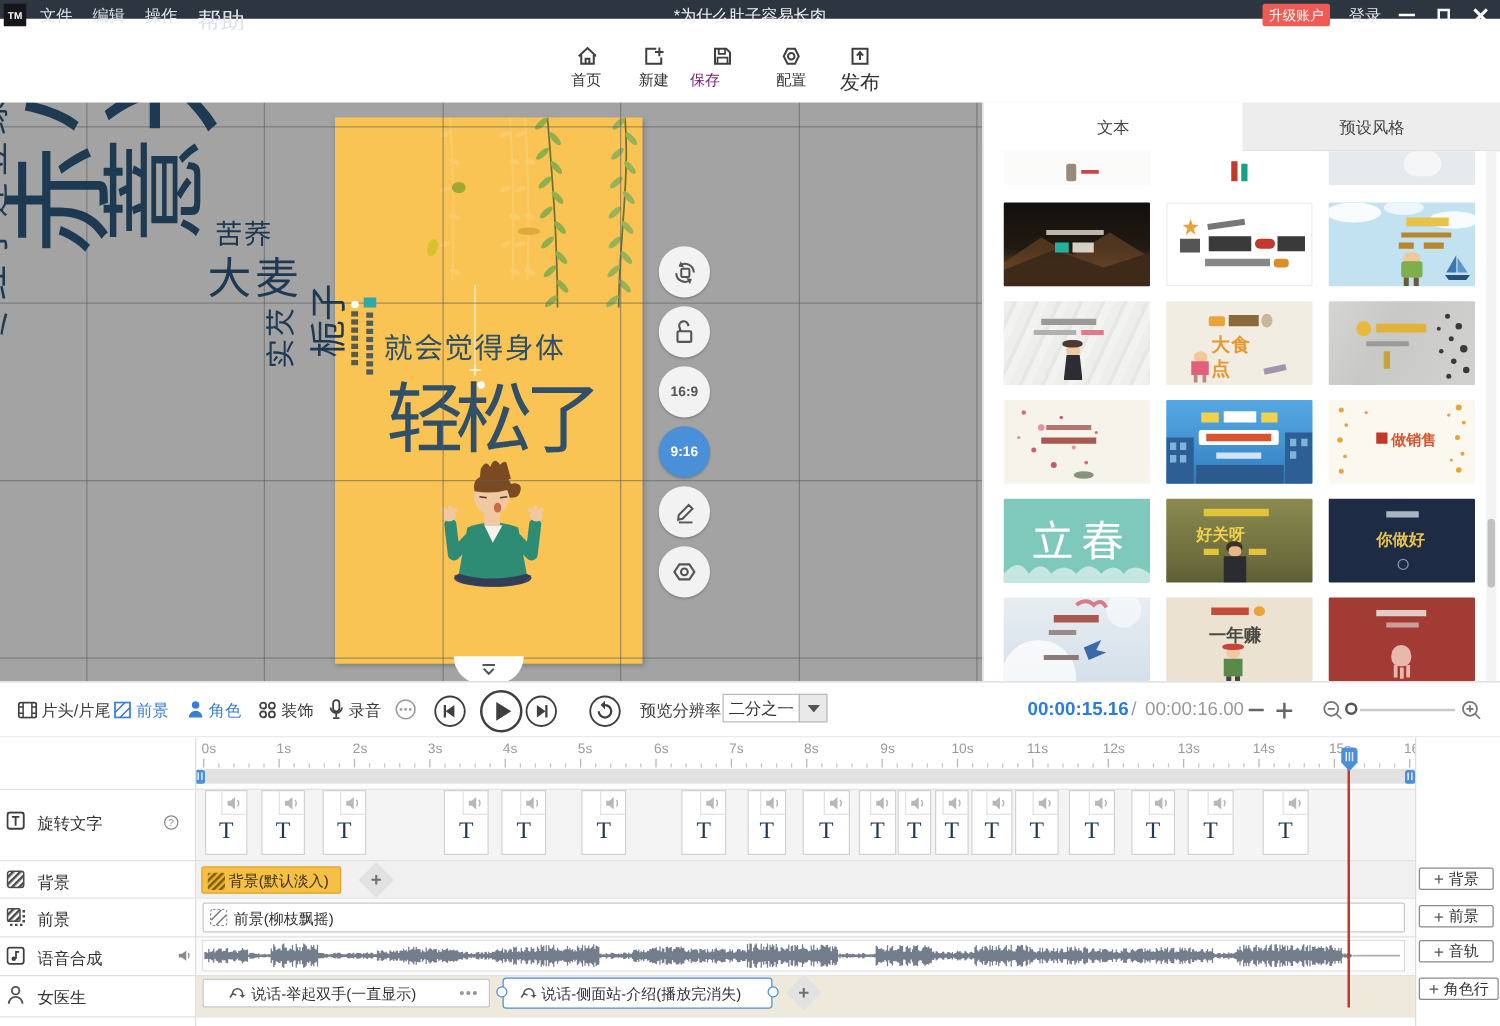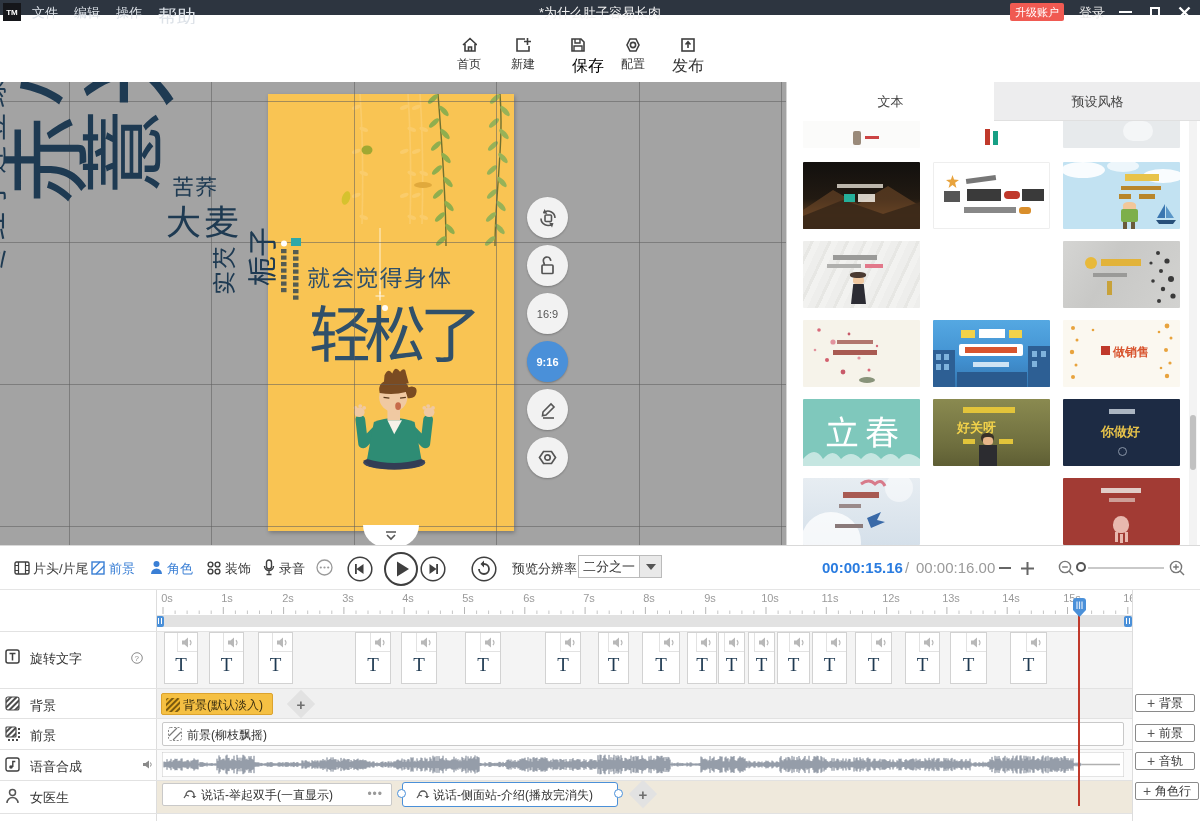--- a/index.html
+++ b/index.html
@@ -36,21 +36,21 @@
     <div class="abs" style="left:443px;top:32px;width:52px;text-align:center;font-size:12px;color:#333">首页</div>
     <svg class="abs" style="left:515px;top:13px" width="16" height="16">
       <path d="M14 9 v5 h-12 v-12 h8" stroke="#3f3f3f" stroke-width="1.6" fill="none"></path>
       <path d="M12.5 1 v7 M9 4.5 h7" stroke="#3f3f3f" stroke-width="1.6"></path>
     </svg>
     <div class="abs" style="left:497px;top:32px;width:52px;text-align:center;font-size:12px;color:#333">新建</div>
     <svg class="abs" style="left:570px;top:13px" width="16" height="16">
       <path d="M2 2 h9 l3 3 v9 h-12 z" stroke="#3f3f3f" stroke-width="1.6" fill="none"></path>
       <path d="M5 2 v4 h5 v-4 M4 14 v-5 h8 v5" stroke="#3f3f3f" stroke-width="1.4" fill="none"></path>
     </svg>
-    <div class="abs" style="left:552px;top:32px;width:52px;text-align:right;font-size:16px;color:#000000">保存</div>
+    <div class="abs" style="left:552px;top:32px;width:52px;text-align:left;font-size:12px;color:#701a75">保存</div>
     <svg class="abs" style="left:625px;top:13px" width="16" height="16">
       <path d="M5 2 h6 l3 6 -3 6 h-6 l-3 -6 z" stroke="#3f3f3f" stroke-width="1.6" fill="none"></path>
       <circle cx="8" cy="8" r="2.6" stroke="#3f3f3f" stroke-width="1.6" fill="none"></circle>
     </svg>
     <div class="abs" style="left:607px;top:32px;width:52px;text-align:center;font-size:12px;color:#333">配置</div>
     <svg class="abs" style="left:680px;top:13px" width="16" height="16">
       <rect x="2" y="2" width="12" height="12" stroke="#3f3f3f" stroke-width="1.6" fill="none"></rect>
       <path d="M8 11 V5 M5.5 7.5 L8 4.7 L10.5 7.5" stroke="#3f3f3f" stroke-width="1.6" fill="none"></path>
     </svg>
     <div class="abs" style="left:662px;top:32px;width:52px;text-align:center;font-size:16px;color:#333">发布</div>
@@ -215,21 +215,21 @@
       <path d="M15 20.4 l1.5 -4.2 -4.4 -0.8" fill="#555"></path>
     </svg>
   </div>
 <div class="circ" style="top:245px;">
     <svg width="20" height="20">
       <rect x="4" y="9" width="11" height="8.5" rx="1" stroke="#555" stroke-width="1.7" fill="none"></rect>
       <path d="M6.5 9 L5.5 5.5 a3.6 3.6 0 0 1 7 -1.8 l0.3 1.2" stroke="#555" stroke-width="1.7" fill="none"></path>
     </svg>
   </div>
 <div class="circ" style="top:293px;">
-    <span style="font-size:11px;font-weight:normal;color:#555">16:9</span>
+    <span style="font-size:11px;font-weight:bold;color:#555">16:9</span>
   </div>
 <div class="circ" style="top:341px;background:#4a90d9;">
     <span style="font-size:11px;font-weight:bold;color:#fff">9:16</span>
   </div>
 <div class="circ" style="top:389px;">
     <svg width="18" height="18">
       <path d="M4 11 L12 3 L15 6 L7 14 L3.5 14.8 z" stroke="#555" stroke-width="1.6" fill="none"></path>
       <path d="M4 17 h11" stroke="#555" stroke-width="1.6"></path>
     </svg>
   </div>
@@ -279,20 +279,31 @@
           <path d="M11 4 L11 16 L19 16 z" fill="#5a96c8"></path>
           <path d="M1 18 h20 l-3 4 h-14 z" fill="#28507a"></path>
         </svg></div>
       <div class="th" style="left:16px;top:120px;background:repeating-linear-gradient(115deg,#eeeeec 0 7px,#e7e7e4 7px 10px,#f2f2f0 10px 16px)">
         <div class="abs" style="left:30px;top:14px;width:44px;height:5px;background:#9a9a98"></div>
         <div class="abs" style="left:24px;top:23px;width:34px;height:4px;background:#b0b0ae"></div>
         <div class="abs" style="left:62px;top:23px;width:18px;height:4px;background:#e2788a"></div>
         <div class="abs" style="left:50px;top:34px;width:11px;height:9px;background:#f0c9a2;border-radius:50% 50% 30% 30%"></div>
         <div class="abs" style="left:47px;top:31px;width:16px;height:6px;background:#4a3a32;border-radius:40%"></div>
         <div class="abs" style="left:48px;top:43px;width:15px;height:20px;background:#2c2c34;clip-path:polygon(15% 0,85% 0,100% 100%,0 100%)"></div>
+      </div>
+      <div class="th" style="left:146px;top:120px;background:#f2ede3">
+        <div class="abs" style="left:34px;top:12px;width:13px;height:8px;background:#e8a33d;border-radius:2px"></div>
+        <div class="abs" style="left:50px;top:11px;width:24px;height:9px;background:#8a6a3a"></div>
+        <div class="abs" style="left:76px;top:10px;width:9px;height:11px;background:#c8b89a;border-radius:50%"></div>
+        <div class="abs" style="left:36px;top:26px;width:46px;height:16px;color:#e8972f;font-weight:bold;font-size:15px;letter-spacing:1px">大食点</div>
+        <div class="abs" style="left:22px;top:40px;width:11px;height:9px;background:#f2c79a;border-radius:50%"></div>
+        <div class="abs" style="left:20px;top:48px;width:14px;height:11px;background:#e2607a"></div>
+        <div class="abs" style="left:22px;top:59px;width:3px;height:6px;background:#b88"></div>
+        <div class="abs" style="left:29px;top:59px;width:3px;height:6px;background:#b88"></div>
+        <div class="abs" style="left:78px;top:52px;width:18px;height:5px;background:#6a5a8a;opacity:.6;transform:rotate(-12deg)"></div>
       </div>
       <div class="th" style="left:276px;top:120px;background:linear-gradient(120deg,#d5d5d3 0%,#c8c8c6 40%,#d2d2d0 100%)"><svg width="117" height="67">
           <g fill="#3a3a3a">
             <circle cx="95" cy="12" r="2"></circle>
             <circle cx="104" cy="20" r="2.6"></circle>
             <circle cx="98" cy="30" r="2"></circle>
             <circle cx="108" cy="38" r="3"></circle>
             <circle cx="100" cy="48" r="2.2"></circle>
             <circle cx="90" cy="40" r="1.8"></circle>
             <circle cx="110" cy="55" r="2.6"></circle>
@@ -363,20 +374,30 @@
         <div class="abs" style="left:46px;top:10px;width:26px;height:5px;background:#cfd8e2;opacity:.8"></div>
         <div class="abs" style="left:38px;top:24px;width:42px;height:12px;color:#e8c34a;font-size:13px;font-weight:bold">你做好</div>
         <div class="abs" style="left:55px;top:48px;width:9px;height:9px;border:1px solid #8a96a8;border-radius:50%"></div>
       </div>
       <div class="th" style="left:16px;top:357px;background:linear-gradient(180deg,#e7edf2 0%,#d5e0ea 100%)"><svg width="117" height="67">
           <circle cx="28" cy="64" r="30" fill="#fff" opacity="0.75"></circle>
           <circle cx="96" cy="10" r="14" fill="#fff" opacity="0.5"></circle>
           <path d="M64 40 l14 -6 -4 8 8 2 -14 6 z" fill="#3a6aa8"></path>
           <path d="M58 6 q8 -6 14 0 q6 -6 10 2" stroke="#d87a8a" stroke-width="3" fill="none"></path>
         </svg><div class="abs" style="left:40px;top:14px;width:36px;height:6px;background:#a85a52"></div><div class="abs" style="left:36px;top:26px;width:22px;height:3.5px;background:#9a8a8a"></div><div class="abs" style="left:32px;top:46px;width:28px;height:4px;background:#8a7a7a"></div></div>
+      <div class="th" style="left:146px;top:357px;background:#ece2d2">
+        <div class="abs" style="left:36px;top:8px;width:30px;height:6px;background:#c84a3a"></div>
+        <div class="abs" style="left:70px;top:7px;width:9px;height:8px;background:#e8a33d;border-radius:50%"></div>
+        <div class="abs" style="left:34px;top:22px;width:48px;height:14px;color:#4a4a42;font-size:14px;font-weight:bold">一年赚</div>
+        <div class="abs" style="left:48px;top:40px;width:11px;height:9px;background:#f0c9a2;border-radius:50%"></div>
+        <div class="abs" style="left:45px;top:37px;width:17px;height:5px;background:#c8443a;border-radius:40%"></div>
+        <div class="abs" style="left:46px;top:49px;width:15px;height:14px;background:#5a8a4a"></div>
+        <div class="abs" style="left:48px;top:63px;width:4px;height:4px;background:#444"></div>
+        <div class="abs" style="left:55px;top:63px;width:4px;height:4px;background:#444"></div>
+      </div>
       <div class="th" style="left:276px;top:357px;background:#a23b34">
         <div class="abs" style="left:38px;top:10px;width:40px;height:5px;background:#e8ded8;opacity:.9"></div>
         <div class="abs" style="left:46px;top:20px;width:26px;height:4px;background:#d8b8b0;opacity:.8"></div>
         <div class="abs" style="left:50px;top:38px;width:16px;height:17px;background:#e8b8ae;border-radius:50% 50% 42% 42%"></div>
         <div class="abs" style="left:52px;top:54px;width:3px;height:10px;background:#e8b8ae"></div>
         <div class="abs" style="left:57px;top:56px;width:3px;height:9px;background:#e8b8ae"></div>
         <div class="abs" style="left:62px;top:54px;width:3px;height:10px;background:#e8b8ae"></div>
       </div>
     </div>
     <div class="abs" style="left:402px;top:39px;width:8px;height:424px;background:#f3f3f3"></div>

